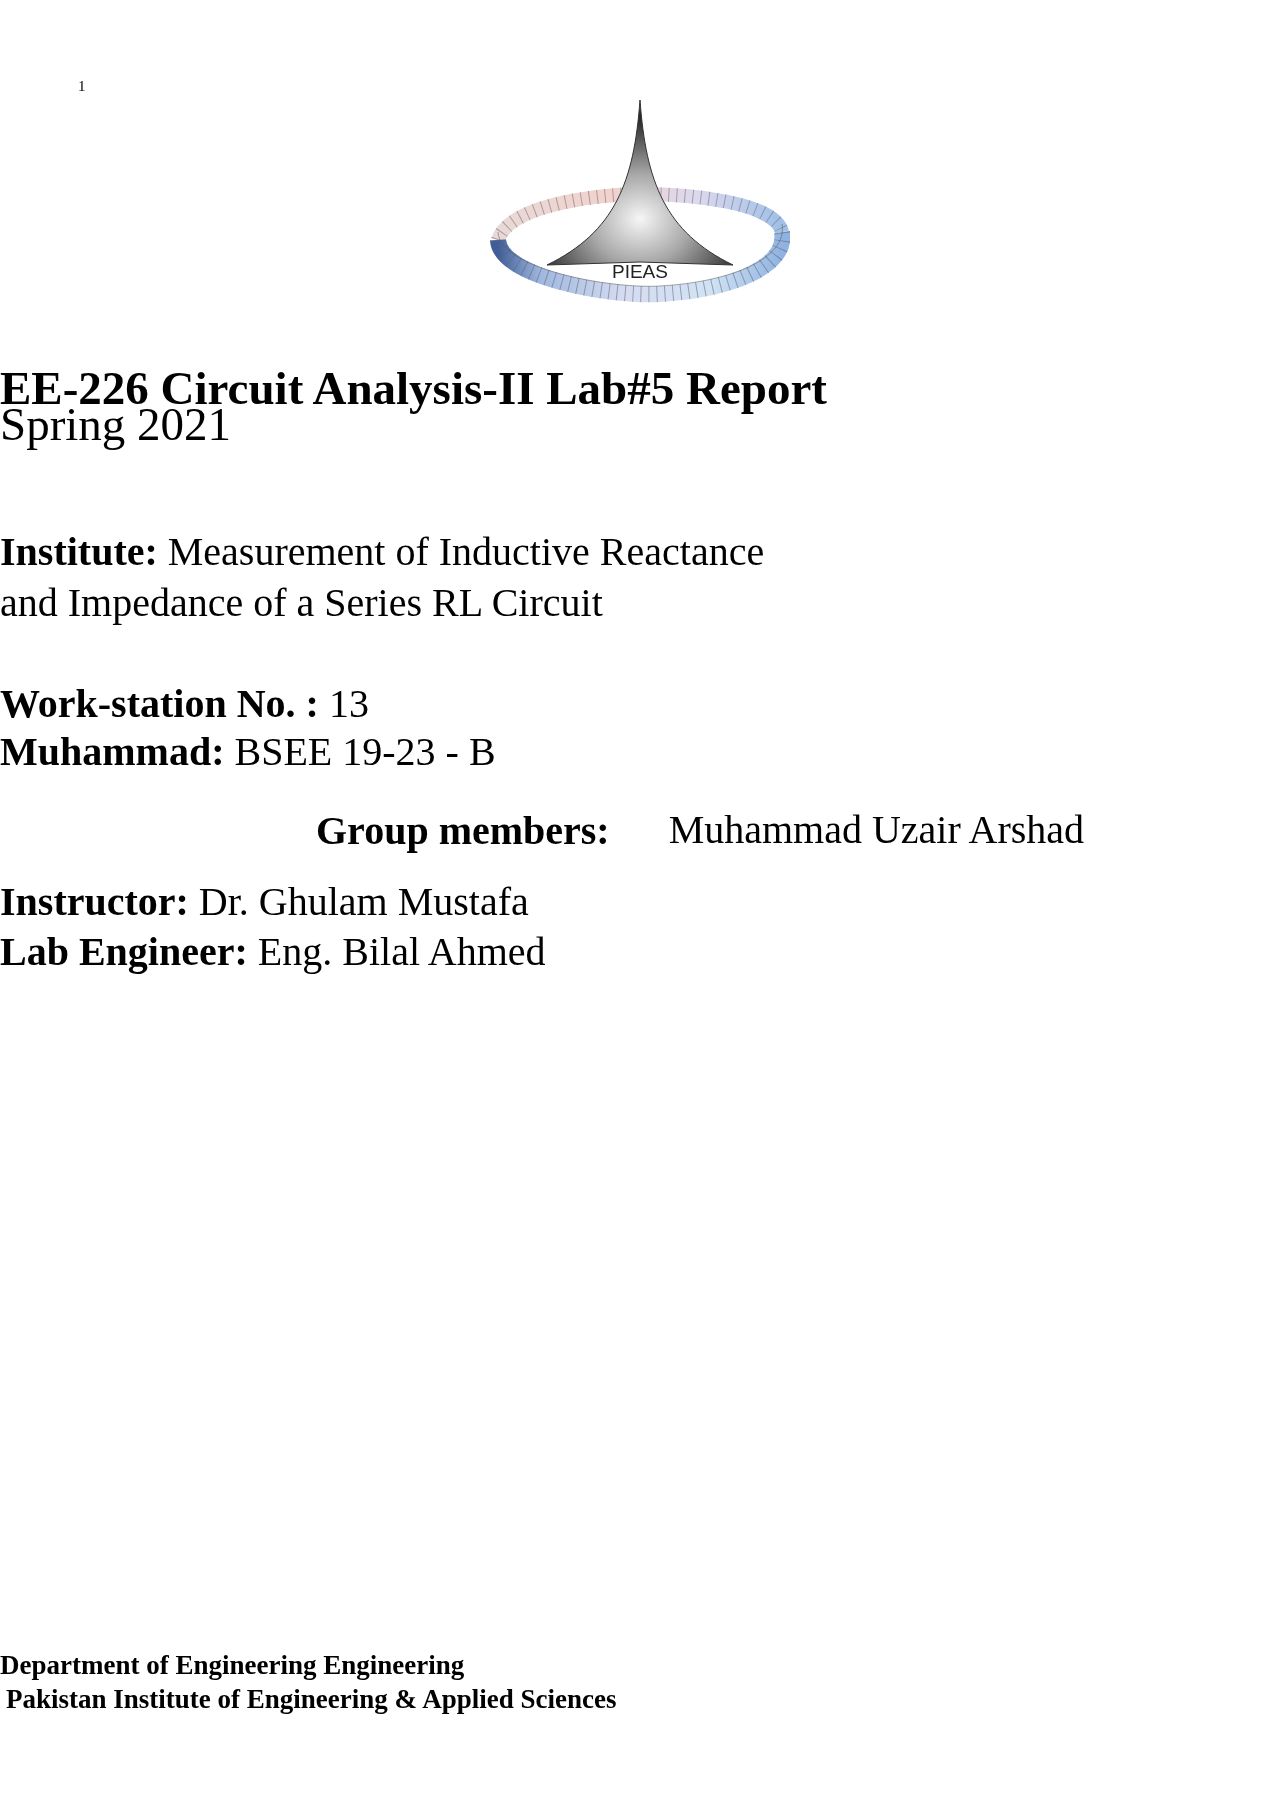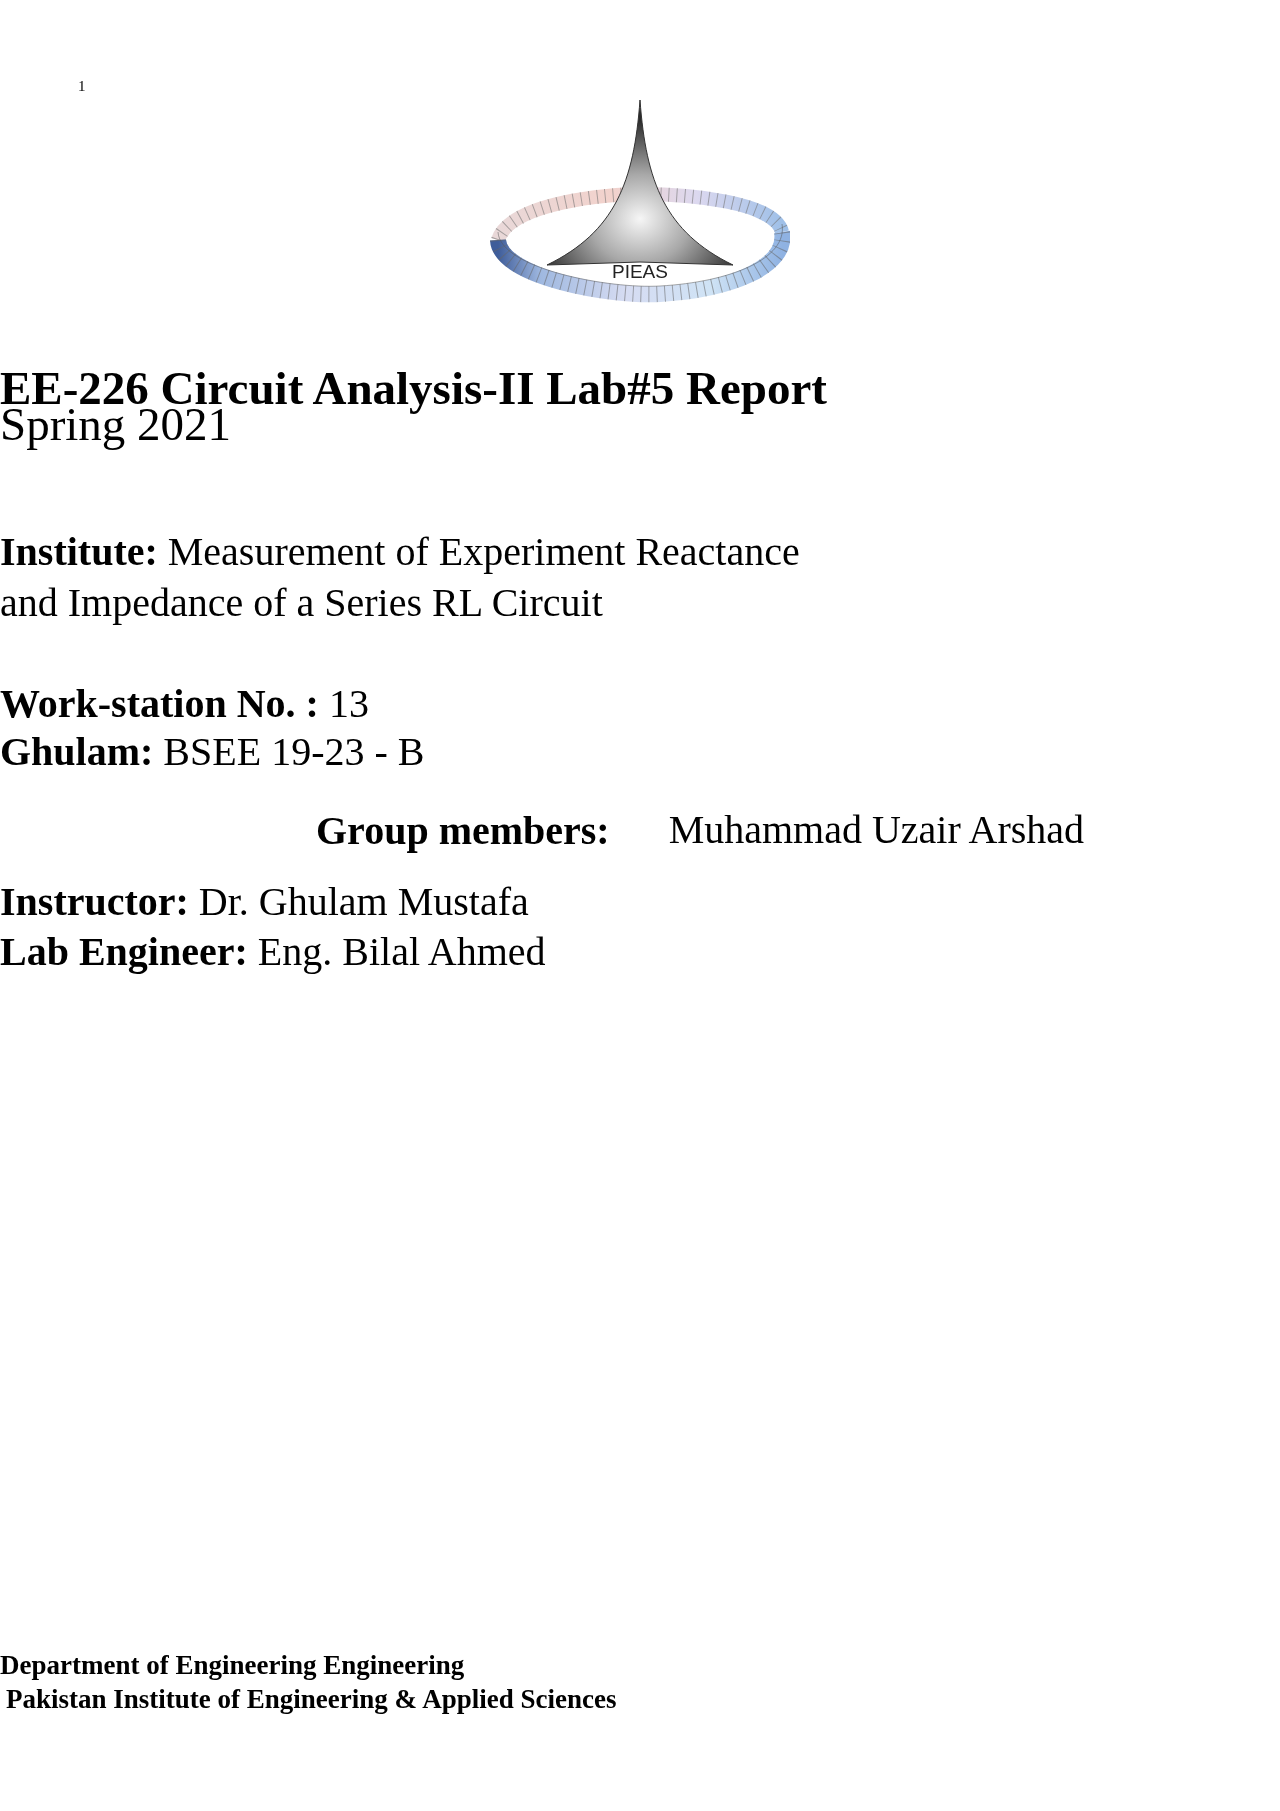--- a/index.html
+++ b/index.html
@@ -64,32 +64,32 @@
     <text x="150" y="186" text-anchor="middle" font-family="Liberation Sans, sans-serif" font-size="19" fill="#222">PIEAS</text>
   </svg>
 </div>
 
 <div class="abs center title">EE-226 Circuit Analysis-II Lab#5 Report</div>
 <div class="abs center term">Spring 2021</div>
 
 <div class="abs center exp">
   <div>
     <span class="b">Institute:</span>
-    <span>Measurement of Experiment Reactance</span>
+    <span>Measurement of Inductive Reactance</span>
   </div>
   <div>and Impedance of a Series RL Circuit</div>
 </div>
 
 <div class="abs center row ws">
   <span class="b">Work-station No. :</span>
   <span>13</span>
 </div>
 
 <div class="abs center row sec">
-  <span class="b">Ghulam:</span>
+  <span class="b">Muhammad:</span>
   <span>BSEE 19-23 - B</span>
 </div>
 
 <div class="abs group">
   <div class="group-label">Group members:</div>
   <div class="group-names">
     <span>Muhammad Uzair Arshad</span>
   </div>
 </div>
 

